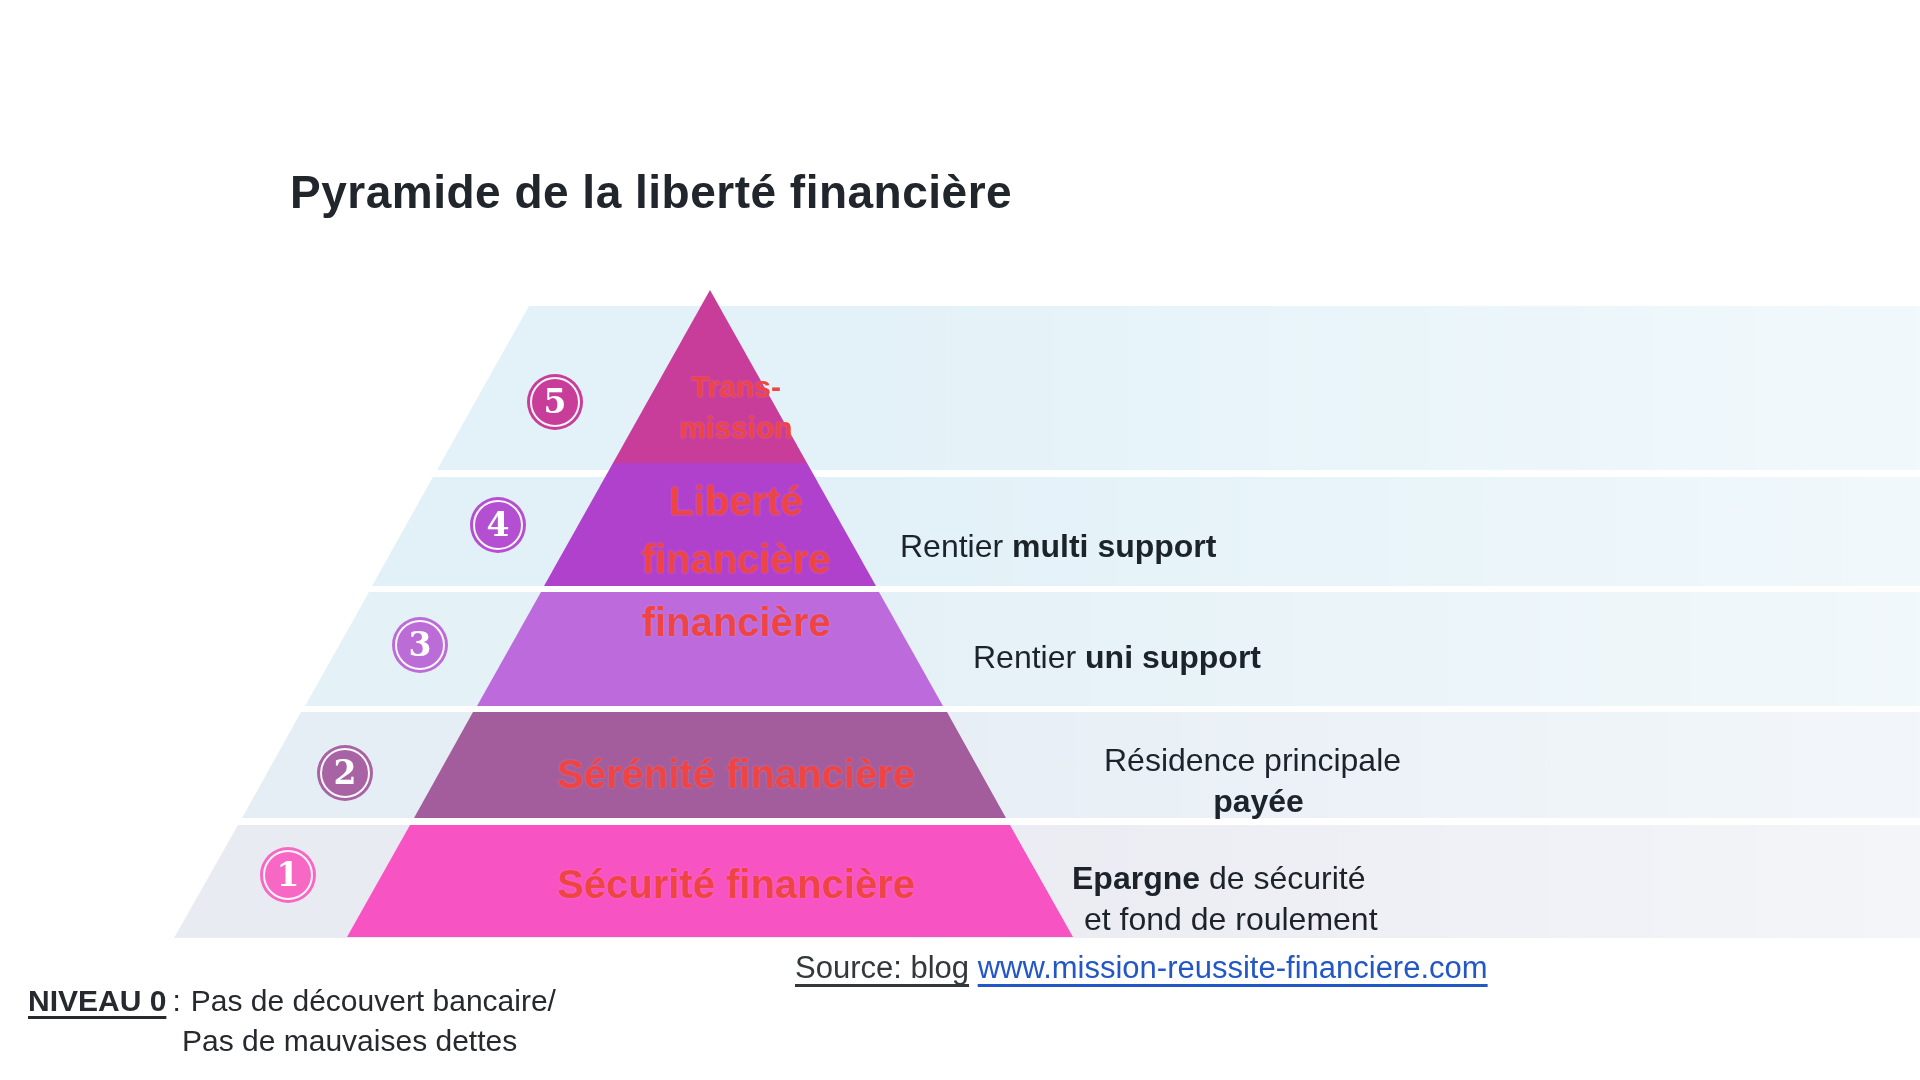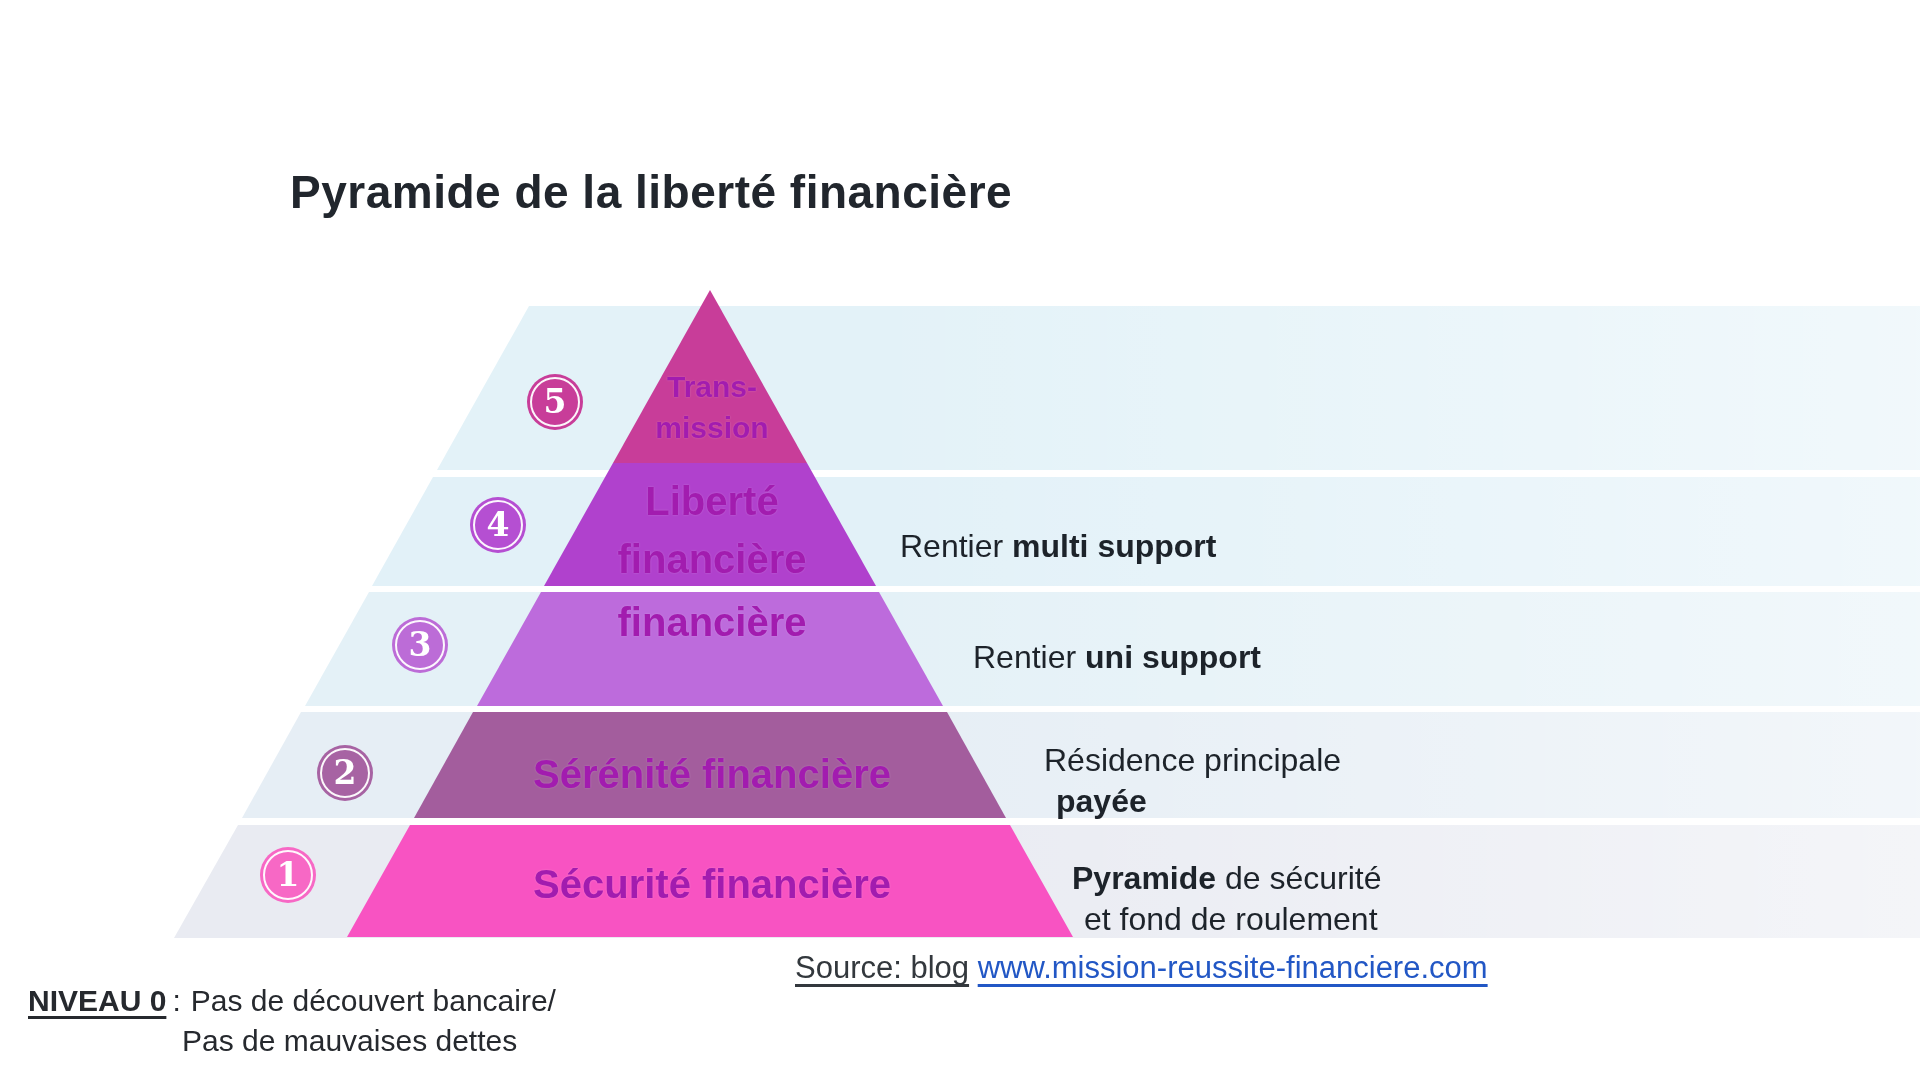--- a/index.html
+++ b/index.html
@@ -21,22 +21,22 @@
 
   
   .seg{position:absolute;inset:0;}
   .seg5{clip-path:polygon(710px 290px,807px 463px,613px 463px);}
   .seg4{clip-path:polygon(613px 463px,807px 463px,876px 586px,544px 586px);}
   .seg3{clip-path:polygon(541px 592px,879px 592px,943px 706px,477px 706px);}
   .seg2{clip-path:polygon(473px 712px,947px 712px,1006px 818px,414px 818px);}
   .seg1{clip-path:polygon(410px 825px,1010px 825px,1073px 937px,347px 937px);}
 
   
-  .seg-label{position:absolute;left:712px;transform:translateX(-50%);text-align:center;
-             color:#a21caf;font-weight:bold;white-space:nowrap;
+  .seg-label{position:absolute;left:736px;transform:translateX(-50%);text-align:center;
+             color:#ef4444;font-weight:bold;white-space:nowrap;
              text-shadow:0 0 2px rgba(255,255,255,.25);}
   .l5{top:366px;font-size:30px;line-height:41px;}
   .l4{top:472px;font-size:40px;line-height:58px;}
   .l3{top:594px;font-size:40px;line-height:57px;}
   .l2{top:752px;font-size:40px;}
   .l1{top:862px;font-size:40px;}
 
   
   .badge{position:absolute;width:56px;height:56px;border-radius:50%;
          display:flex;align-items:center;justify-content:center;}
@@ -48,21 +48,21 @@
   .bg4{left:470px;top:497px;}
   .bg3{left:392px;top:617px;}
   .bg2{left:317px;top:745px;}
   .bg1{left:260px;top:847px;}
 
   
   .desc{position:absolute;font-size:32px;color:#1d232a;line-height:41px;white-space:nowrap;}
   .d5{left:845px;top:385px;}
   .d4{left:900px;top:526px;}
   .d3{left:973px;top:637px;}
-  .d2{left:1044px;top:740px;}
+  .d2{left:1104px;top:740px;text-align:center;}
   .d1{left:1072px;top:858px;}
   .desc b{font-weight:bold;}
   .indent1{display:inline-block;padding-left:12px;}
 
   
   .source{position:absolute;left:795px;top:950px;font-size:31px;white-space:nowrap;}
   .src-prefix{color:#33383d;text-decoration:underline;text-underline-offset:6px;}
   .src-link{color:#2257c5;text-decoration:underline;text-underline-offset:6px;cursor:pointer;}
 
   
@@ -126,21 +126,21 @@
     <span>Rentier </span><b>multi support</b>
   </div>
   <div class="desc d3">
     <span>Rentier </span><b>uni support</b>
   </div>
   <div class="desc d2">
     <span>Résidence principale</span><br>
     <b class="indent1">payée</b>
   </div>
   <div class="desc d1">
-    <b>Pyramide</b><span> de sécurité</span><br>
+    <b>Epargne</b><span> de sécurité</span><br>
     <span class="indent1">et fond de roulement</span>
   </div>
 
   <div class="source">
     <span class="src-prefix">Source: blog</span>
     <a class="src-link">www.mission-reussite-financiere.com</a>
   </div>
 
   <div class="fn-line fn1">
     <span class="fn-label">NIVEAU 0</span><span class="fn-sep">:</span><span>Pas de découvert bancaire/</span>

